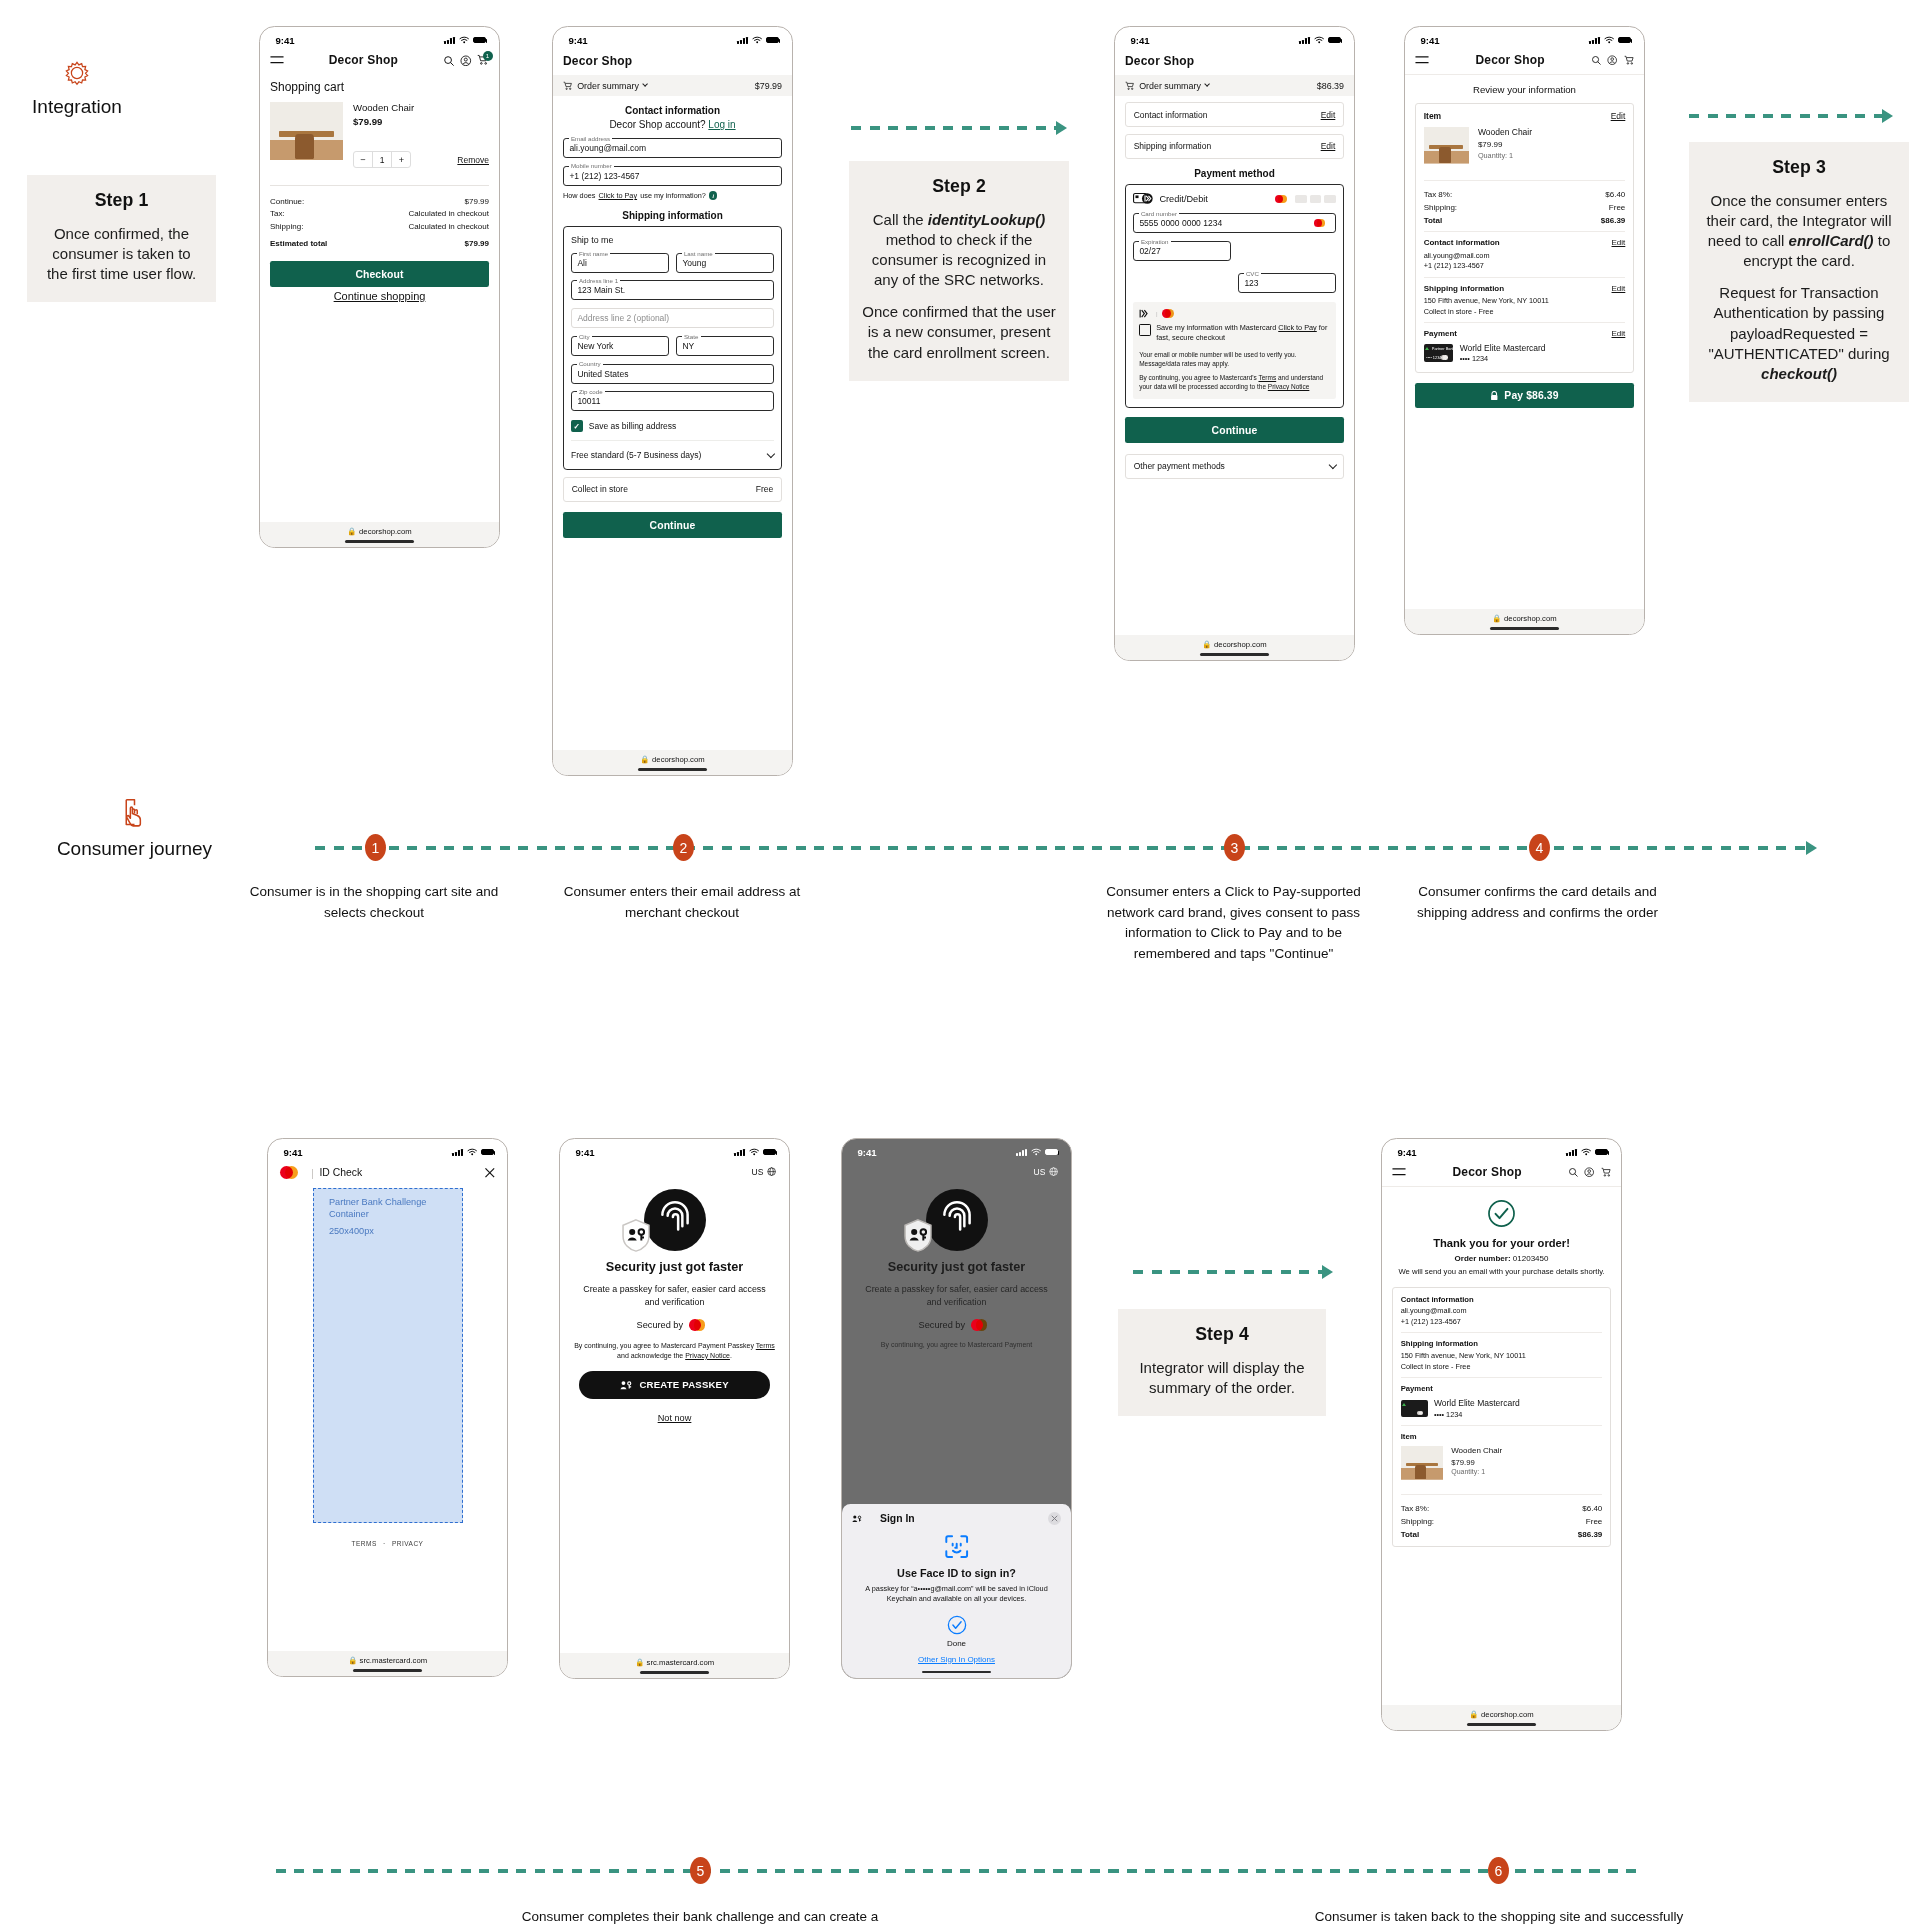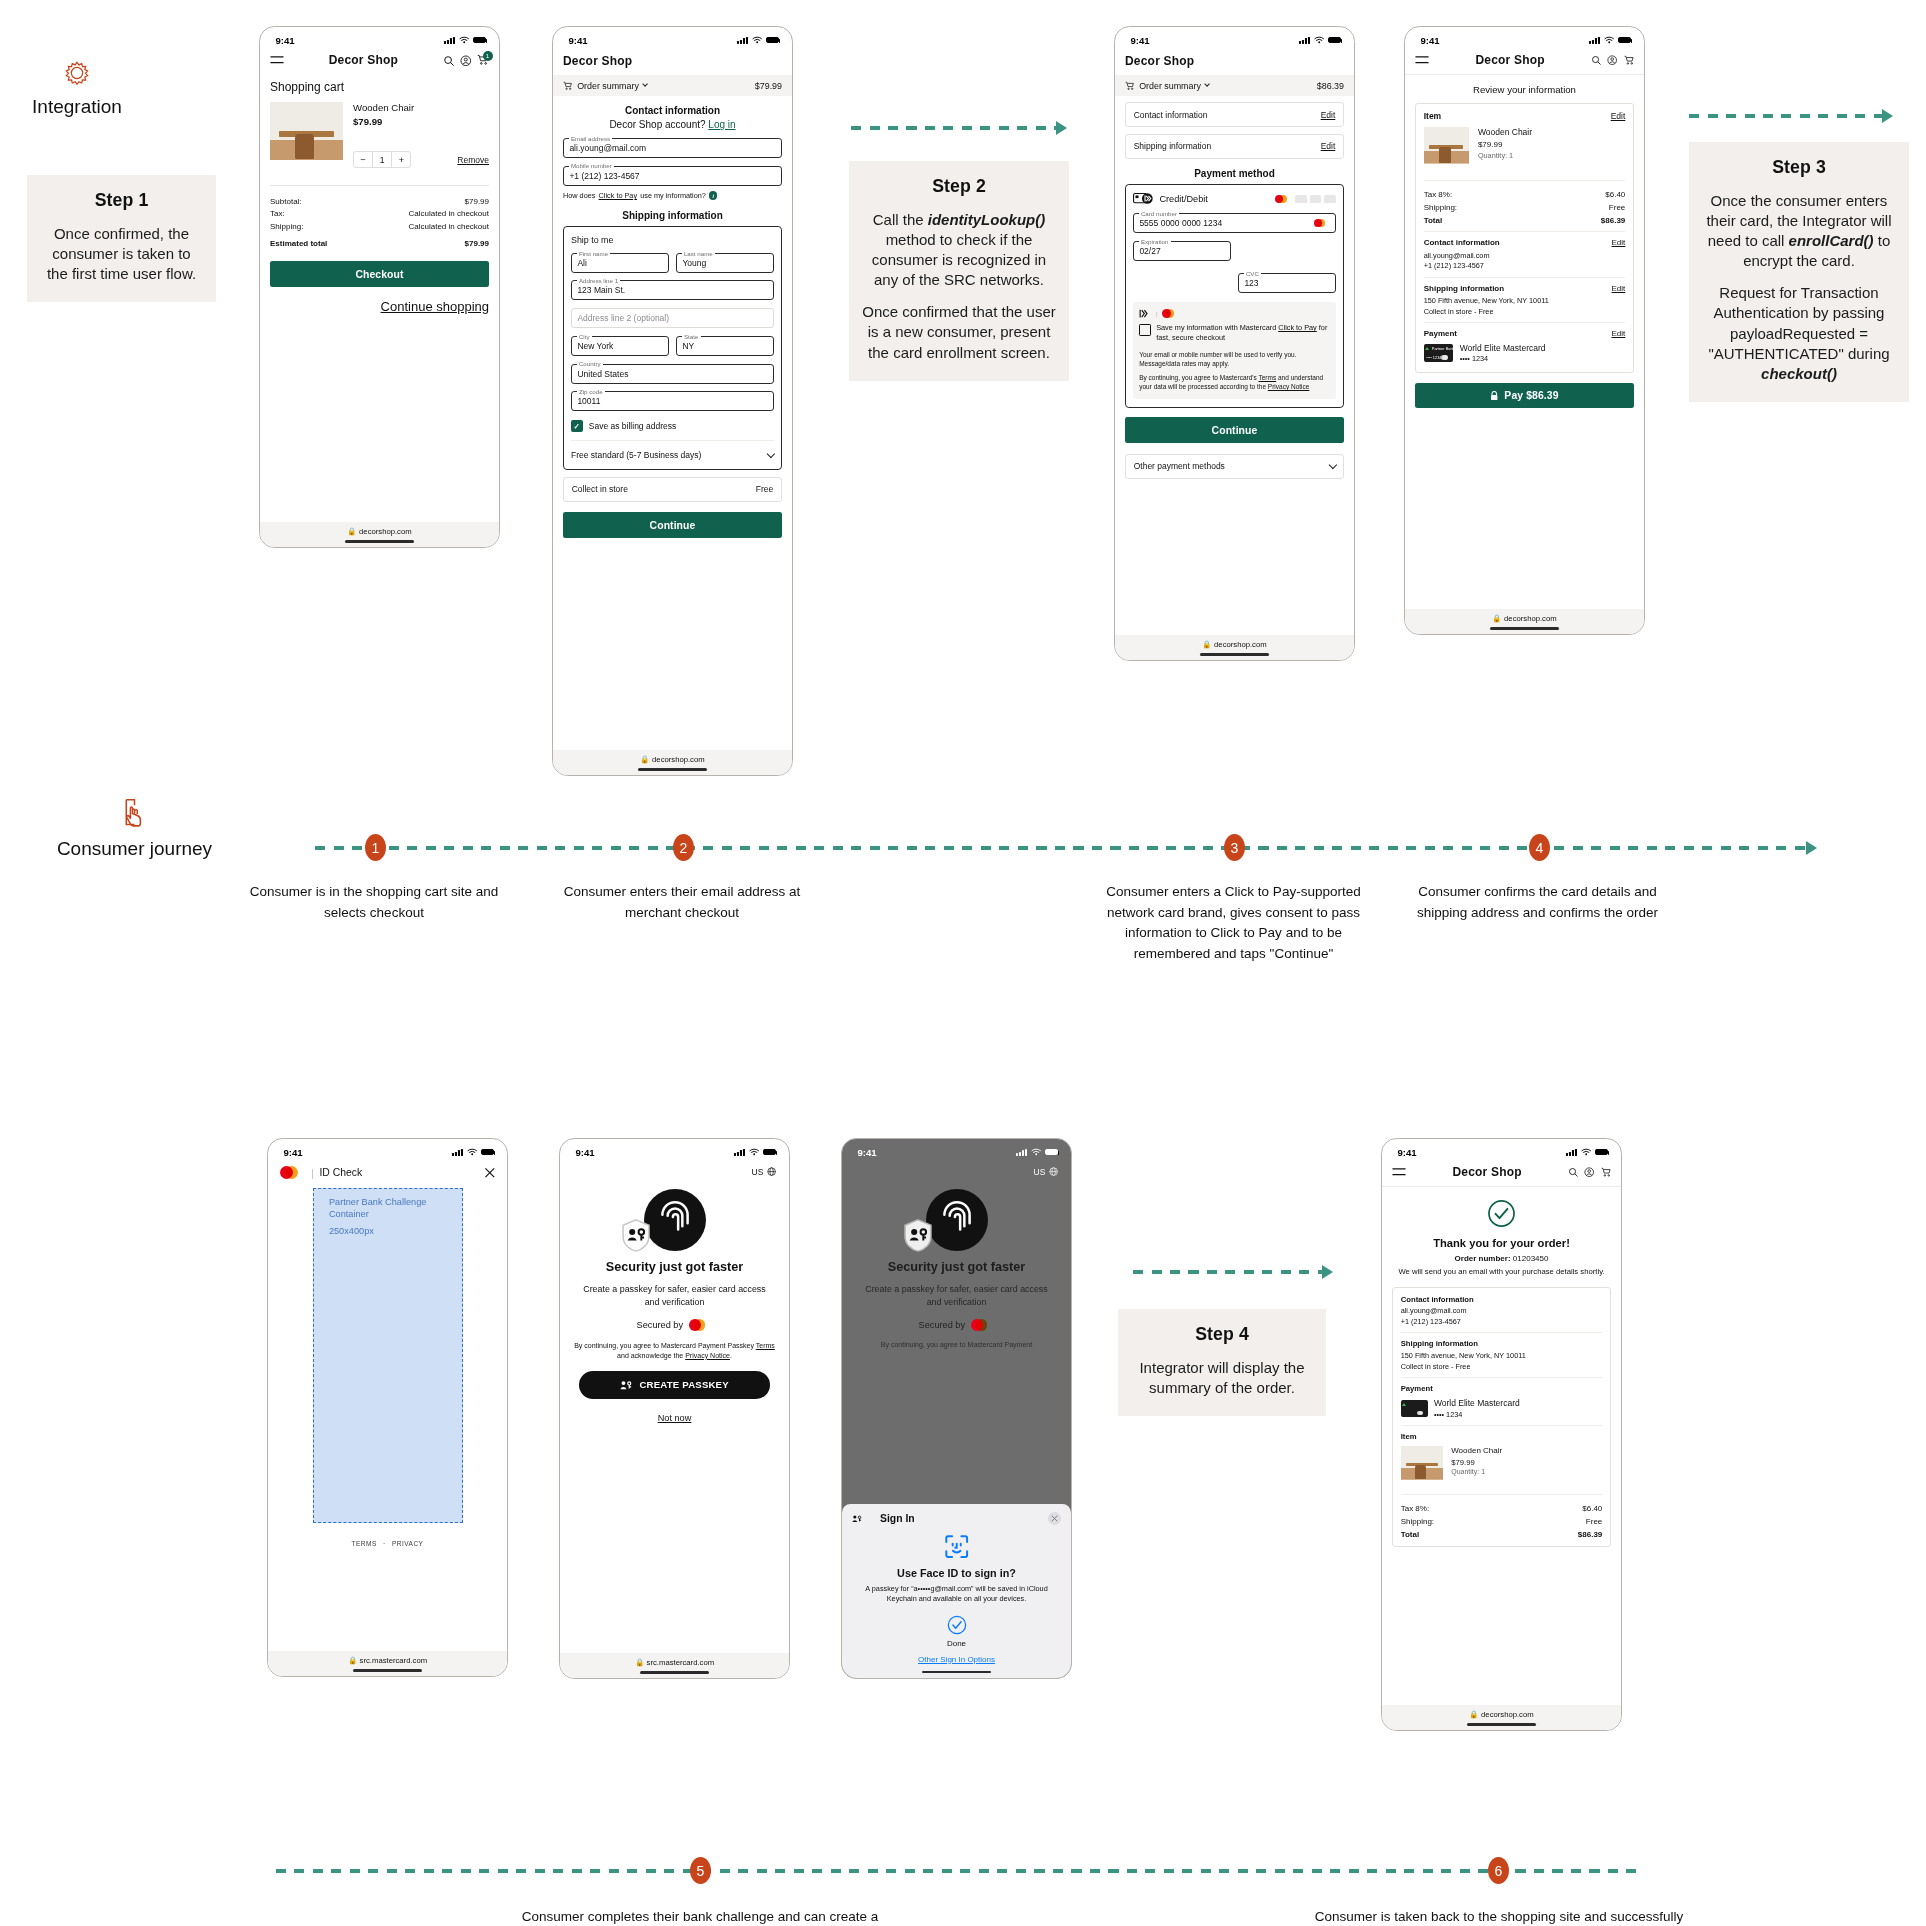--- a/index.html
+++ b/index.html
@@ -254,38 +254,38 @@
               <span style="padding:2.3px 6.2px;font-size:9.2px;">−</span>
               <span style="padding:2.3px 7px;font-size:8.5px;border-left:0.8px solid #ddd;border-right:0.8px solid #ddd;">1</span>
               <span style="padding:2.3px 6.2px;font-size:9.2px;">+</span>
             </div>
             <span class="link" style="font-size:8.5px;">Remove</span>
           </div>
         </div>
       </div>
       <div style="border-top:0.8px solid #e6e3e0;margin-top:10px;padding-top:7px;">
         <div class="rowline">
-          <span>Subtotal:</span>
+          <span>Continue:</span>
           <span>$79.99</span>
           </div>
         <div class="rowline">
           <span>Tax:</span>
           <span>Calculated in checkout</span>
           </div>
         <div class="rowline">
           <span>Shipping:</span>
           <span>Calculated in checkout</span>
           </div>
         <div class="rowline" style="margin-top:8.5px;font-weight:bold;">
           <span>Estimated total</span>
           <span>$79.99</span>
           </div>
       </div>
       <div class="btn-primary" style="margin-top:13px;">Checkout</div>
-      <div class="link" style="text-align:right;font-size:13px;margin-top:12px;">Continue shopping</div>
+      <div class="link" style="text-align:center;font-size:11px;margin-top:3px;">Continue shopping</div>
     </div>
     <div class="bottombar">
       <span class="url">🔒 <span>decorshop.com</span></span>
       <div class="homebar"></div>
     </div>
   </div>
 
   <div class="phone" style="left:552px;top:26px;width:241px;height:750px;">
     <div class="statusbar">
       <span>9:41</span>

